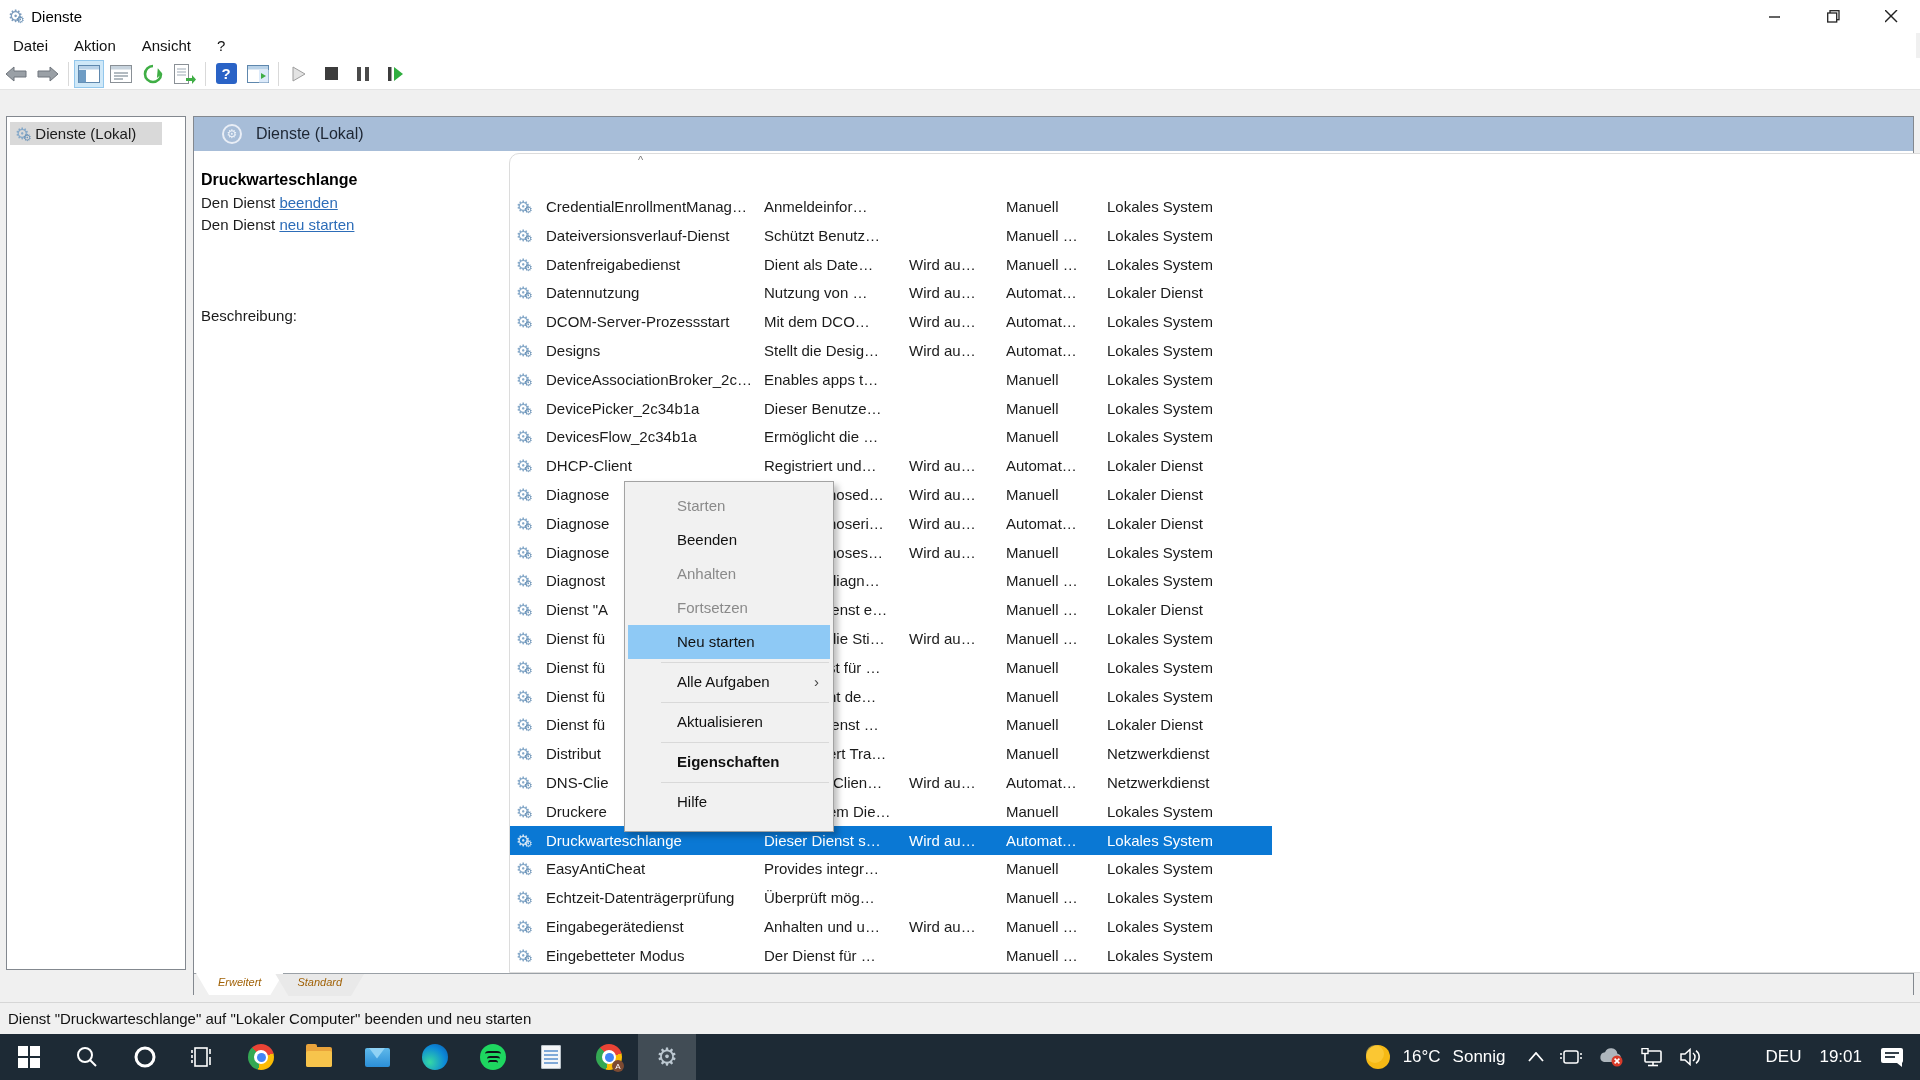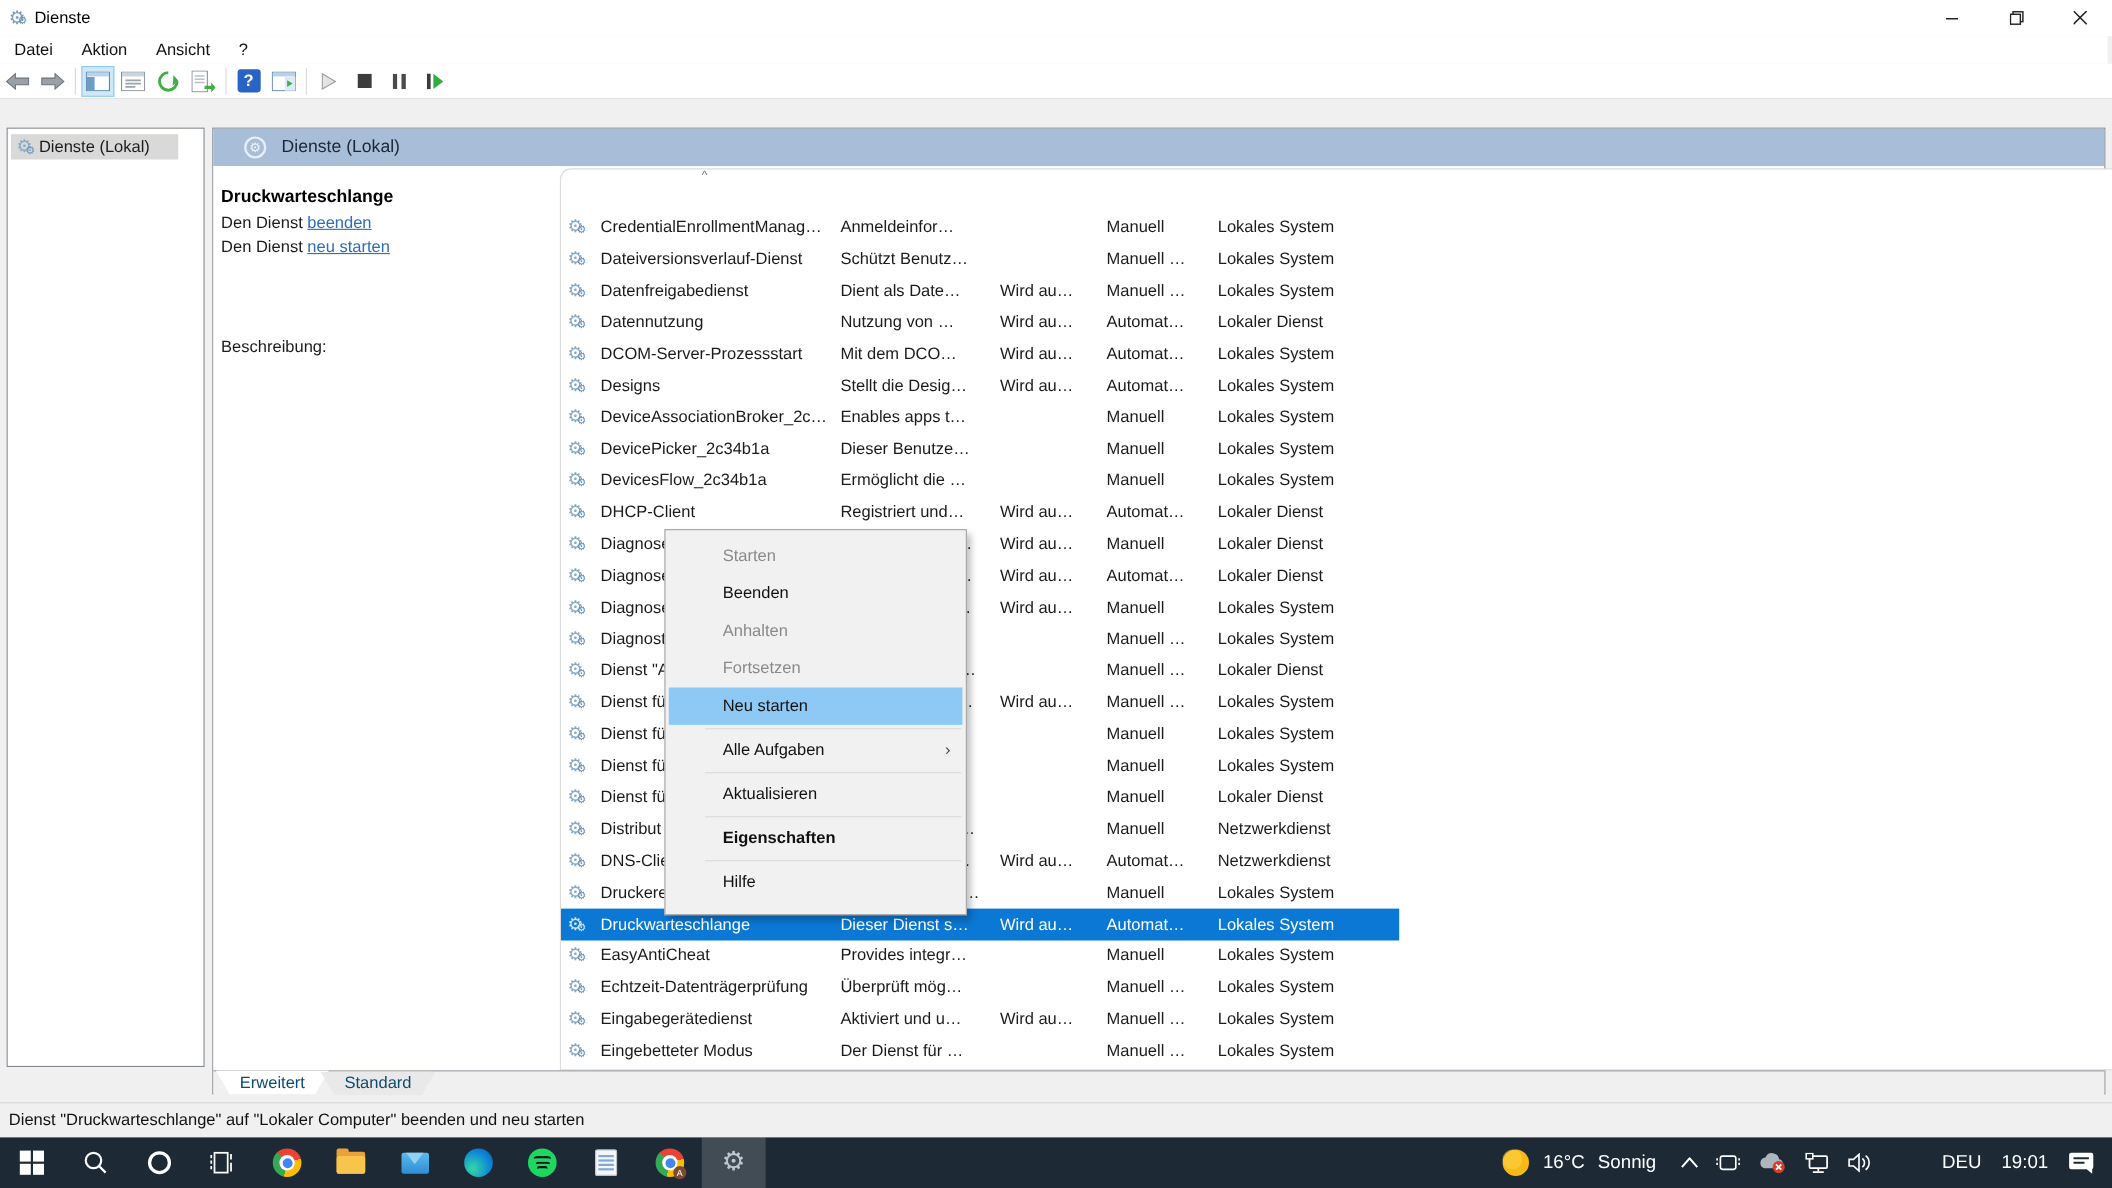--- a/index.html
+++ b/index.html
@@ -53,31 +53,31 @@
   #listheader .hcell.first { border-right:none; }
   #sortmark { position:absolute; left:128px; top:0px; font-size:11px; color:#777; }
   .cell { white-space:nowrap; overflow:hidden; padding-left:4px; }
   .cell.icon { padding-left:6px; }
   .lrow.selected { background:#0a78d4; color:#fff; }
   .lrow.selected .gear-ico, .lrow.selected .gear-ico::after { color:#cfe3f4; }
   .dshift { padding-left:68px; }
 
   
   #tabstrip { position:absolute; left:0px; top:856px; width:100%; height:23px; background:#f0f0f0; border-top:1px solid #9aa0a6; display:flex; }
-  .btab { height:22px; padding:2px 22px 0 22px; font-size:15px; color:#0c4a6e; clip-path:polygon(0 0,100% 0,calc(100% - 13px) 100%,13px 100%); background:#e9e9e9; }
+  .btab { height:22px; padding:2px 22px 0 22px; font-size:11px; color:#a16207; clip-path:polygon(0 0,100% 0,calc(100% - 13px) 100%,13px 100%); background:#e9e9e9;font-style:italic; }
   .btab.active { background:#fff; margin-top:-1px; padding-top:3px; }
   #tab-erweitert { margin-left:2px; }
   #tab-standard { margin-left:-8px; }
 
   
   #statusbar { position:absolute; left:0; top:1002px; width:1920px; height:32px; background:#f0f0f0; border-top:1px solid #d6d6d6; display:flex; align-items:center; }
   #status-text { margin-left:8px; color:#111; }
 
   
-  #ctxmenu { position:absolute; left:604px; top:481px; width:275px; height:351px; background:#f1f1f1; border:1px solid #a3a3a3; box-shadow:4px 4px 6px rgba(0,0,0,.25); padding-top:7px; z-index:50; }
+  #ctxmenu { position:absolute; left:624px; top:481px; width:210px; height:351px; background:#f1f1f1; border:1px solid #a3a3a3; box-shadow:4px 4px 6px rgba(0,0,0,.25); padding-top:7px; z-index:50; }
   .cm-item { height:34px; line-height:34px; padding-left:52px; color:#111; position:relative; }
   .cm-item.disabled { color:#8a8a8a; }
   .cm-item.hl { background:#8ec9f5; margin:0 3px; padding-left:49px; }
   .cm-item.bold { font-weight:bold; }
   .cm-sep { height:1px; background:#d9d9d9; margin:3px 4px 2px 36px; }
   .cm-sub { position:absolute; right:14px; top:0; font-size:15px; color:#444; }
 
   
   #taskbar { position:absolute; left:0; top:1034px; width:1920px; height:46px; background:#1d2a35; display:flex; align-items:center; }
   .tb-app { width:58px; height:46px; display:flex; align-items:center; justify-content:center; flex:0 0 auto; }
@@ -442,21 +442,21 @@
             <div class="cell icon"><span class="gear-ico">⚙</span></div>
             <div class="cell">Echtzeit-Datenträgerprüfung</div>
             <div class="cell">Überprüft mög…</div>
             <div class="cell"></div>
             <div class="cell">Manuell …</div>
             <div class="cell">Lokales System</div>
           </div>
           <div class="lrow" style="top: 758px;">
             <div class="cell icon"><span class="gear-ico">⚙</span></div>
             <div class="cell">Eingabegerätedienst</div>
-            <div class="cell">Aktiviert und u…</div>
+            <div class="cell">Anhalten und u…</div>
             <div class="cell">Wird au…</div>
             <div class="cell">Manuell …</div>
             <div class="cell">Lokales System</div>
           </div>
           <div class="lrow" style="top: 786.8px;">
             <div class="cell icon"><span class="gear-ico">⚙</span></div>
             <div class="cell">Eingebetteter Modus</div>
             <div class="cell">Der Dienst für …</div>
             <div class="cell"></div>
             <div class="cell">Manuell …</div>

